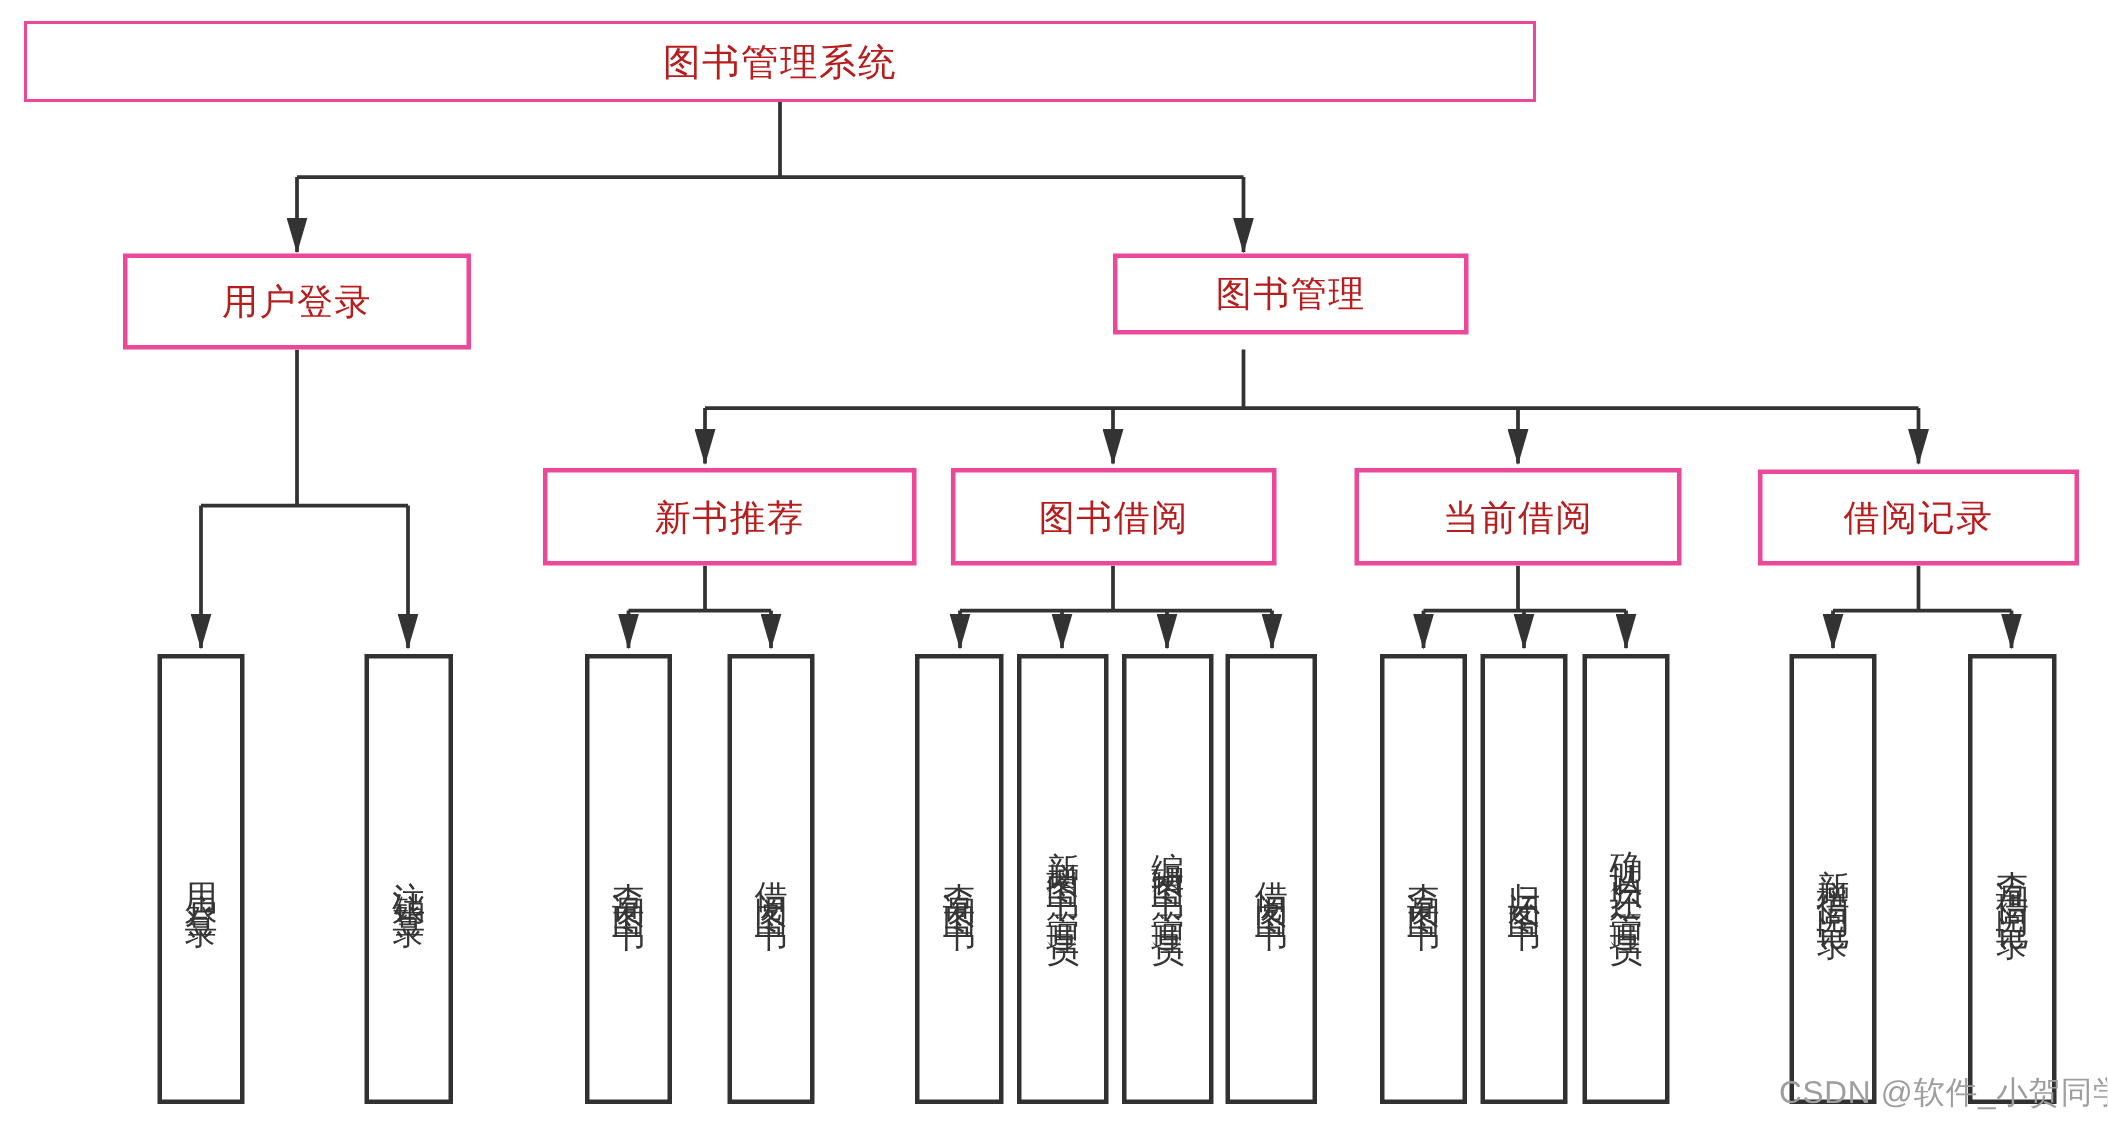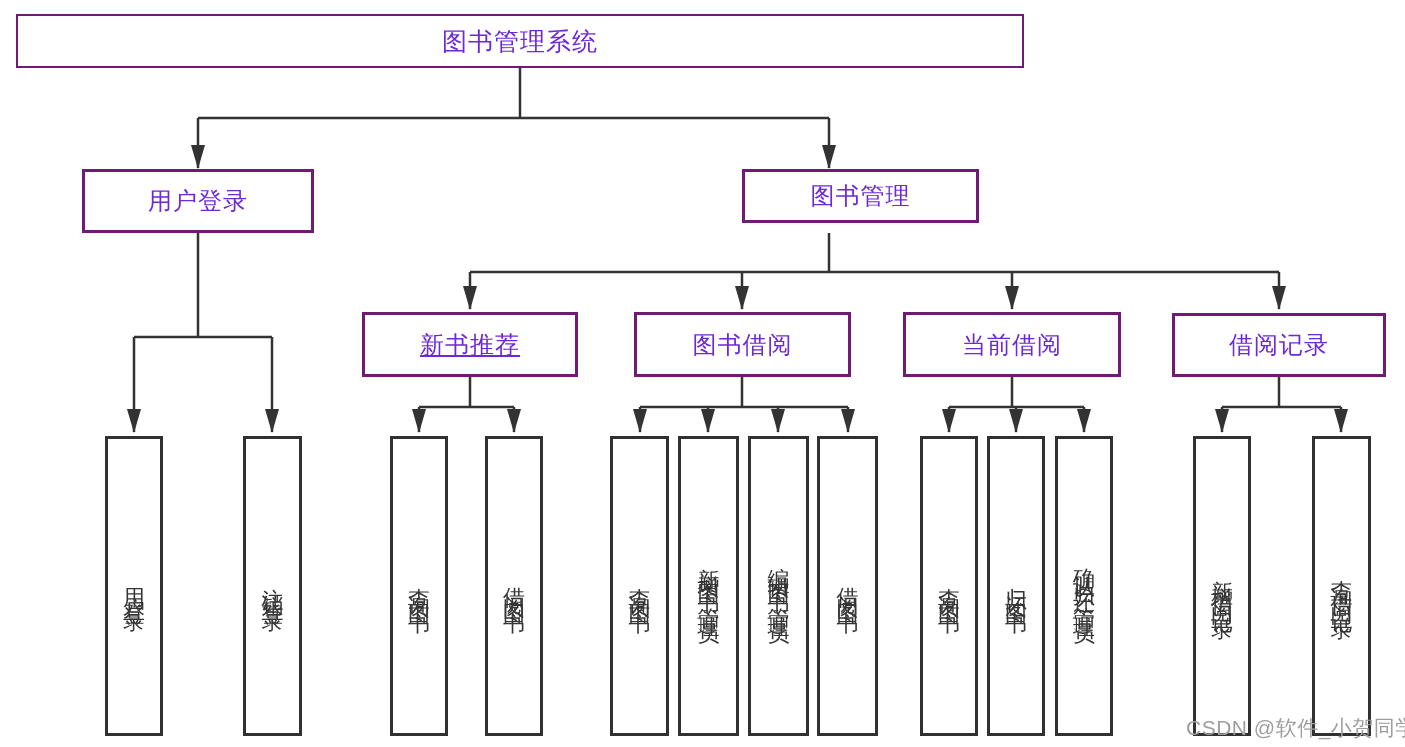--- a/index.html
+++ b/index.html
@@ -13,26 +13,26 @@
   }
   .connectors {
     position: absolute;
     left: 0; top: 0;
     width: 1405px; height: 747px;
   }
   .hbox {
     position: absolute;
     box-sizing: border-box;
     background: #ffffff;
-    border: 3px solid #701a75;
+    border: 3px solid #ec4899;
     display: flex;
     align-items: center;
     justify-content: center;
     font-size: 24px;
-    color: #6d28d9;
+    color: #b91c1c;
     letter-spacing: 1px;
     white-space: nowrap;
   }
   .root-box { border-width: 2px; font-size: 25px; }
   .vbox {
     position: absolute;
     box-sizing: border-box;
     top: 436px;
     height: 300px;
     background: #ffffff;
@@ -110,21 +110,21 @@
     <span>图书管理系统</span>
   </div>
 
   <div class="hbox" style="left:82px; top:169px; width:232px; height:64px;">
     <span>用户登录</span>
   </div>
   <div class="hbox" style="left:742px; top:169px; width:237px; height:54px;">
     <span>图书管理</span>
   </div>
 
-  <div class="hbox" style="left:362px; top:312px; width:216px; height:65px;text-decoration:underline;">
+  <div class="hbox" style="left:362px; top:312px; width:249px; height:65px;">
     <span>新书推荐</span>
   </div>
   <div class="hbox" style="left:634px; top:312px; width:217px; height:65px;">
     <span>图书借阅</span>
   </div>
   <div class="hbox" style="left:903px; top:312px; width:218px; height:65px;justify-content:center;">
     <span>当前借阅</span>
   </div>
   <div class="hbox" style="left:1172px; top:313px; width:214px; height:64px;">
     <span>借阅记录</span>

